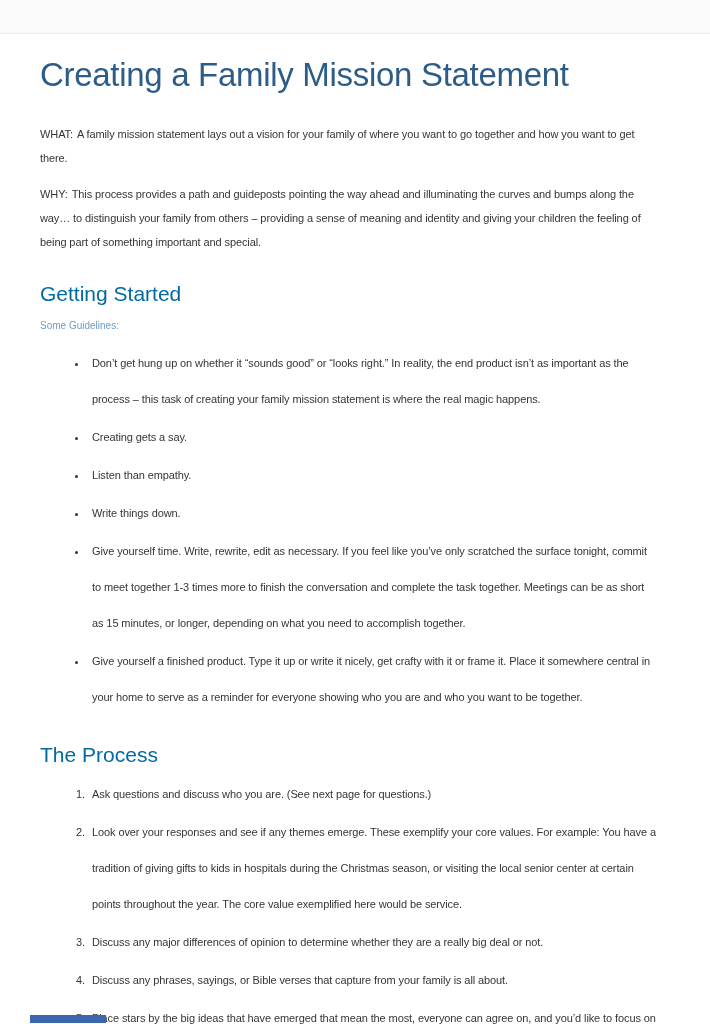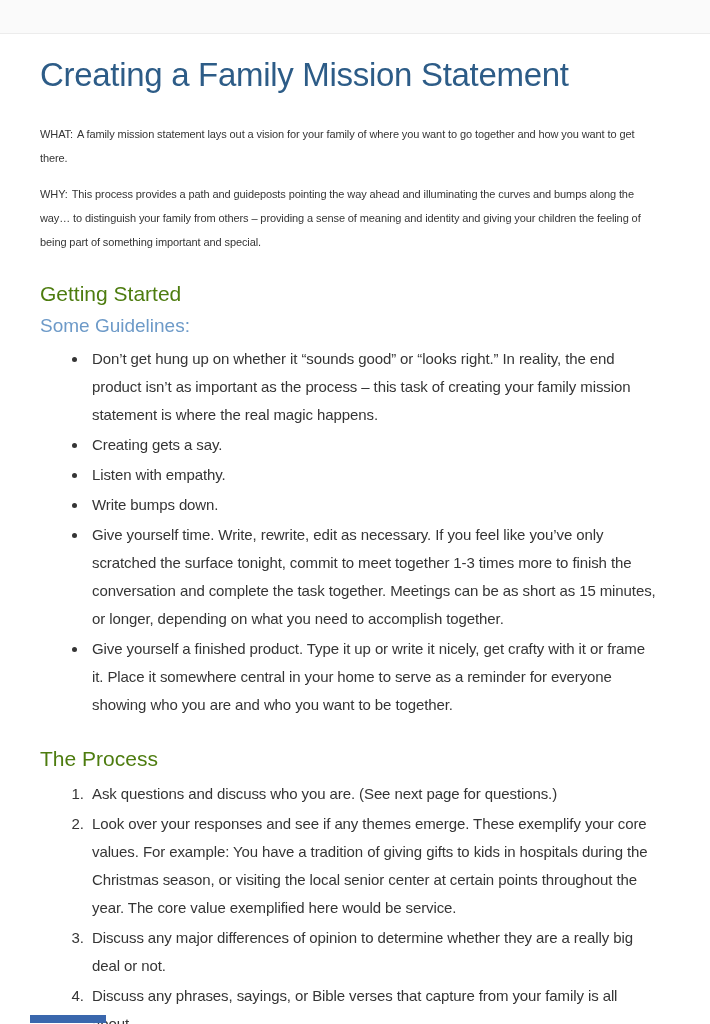--- a/index.html
+++ b/index.html
@@ -41,36 +41,36 @@
     line-height: 24px;
     letter-spacing: -0.1px;
     margin: 0 0 12px 0;
   }
   .lead {
     margin-right: 4px;
   }
   h2.section-heading {
     font-size: 21px;
     font-weight: 400;
-    color: #4d7c0f;
+    color: #0369a1;
     margin: 26px 0 8px 0;
     line-height: 27px;
   }
   h3.sub-heading {
-    font-size: 19px;
+    font-size: 10px;
     font-weight: 400;
     color: #6d9ac8;
     margin: 0 0 8px 0;
     line-height: 22px;
   }
   ul.guidelines-list, ol.process-list {
     margin: 0 0 10px 0;
     padding-left: 48px;
-    font-size: 15px;
-    line-height: 28px;
+    font-size: 11px;
+    line-height: 36px;
     letter-spacing: -0.1px;
   }
   ul.guidelines-list li, ol.process-list li {
     margin: 0 0 2px 0;
     padding-left: 4px;
   }
   .page-sliver {
     position: absolute;
     left: 30px;
     bottom: 1px;
@@ -100,23 +100,23 @@
   <h2 class="section-heading">Getting Started</h2>
 
   <h3 class="sub-heading">Some Guidelines:</h3>
 
   <ul class="guidelines-list">
 
       <li>Don’t get hung up on whether it “sounds good” or “looks right.” In reality, the end product isn’t as important as the process – this task of creating your family mission statement is where the real magic happens.</li>
 
       <li>Creating gets a say.</li>
 
-      <li>Listen with empathy.</li>
+      <li>Listen than empathy.</li>
 
-      <li>Write bumps down.</li>
+      <li>Write things down.</li>
 
       <li>Give yourself time. Write, rewrite, edit as necessary. If you feel like you’ve only scratched the surface tonight, commit to meet together 1-3 times more to finish the conversation and complete the task together. Meetings can be as short as 15 minutes, or longer, depending on what you need to accomplish together.</li>
 
       <li>Give yourself a finished product. Type it up or write it nicely, get crafty with it or frame it. Place it somewhere central in your home to serve as a reminder for everyone showing who you are and who you want to be together.</li>
 
   </ul>
 
   <h2 class="section-heading">The Process</h2>
 
   <ol class="process-list">

